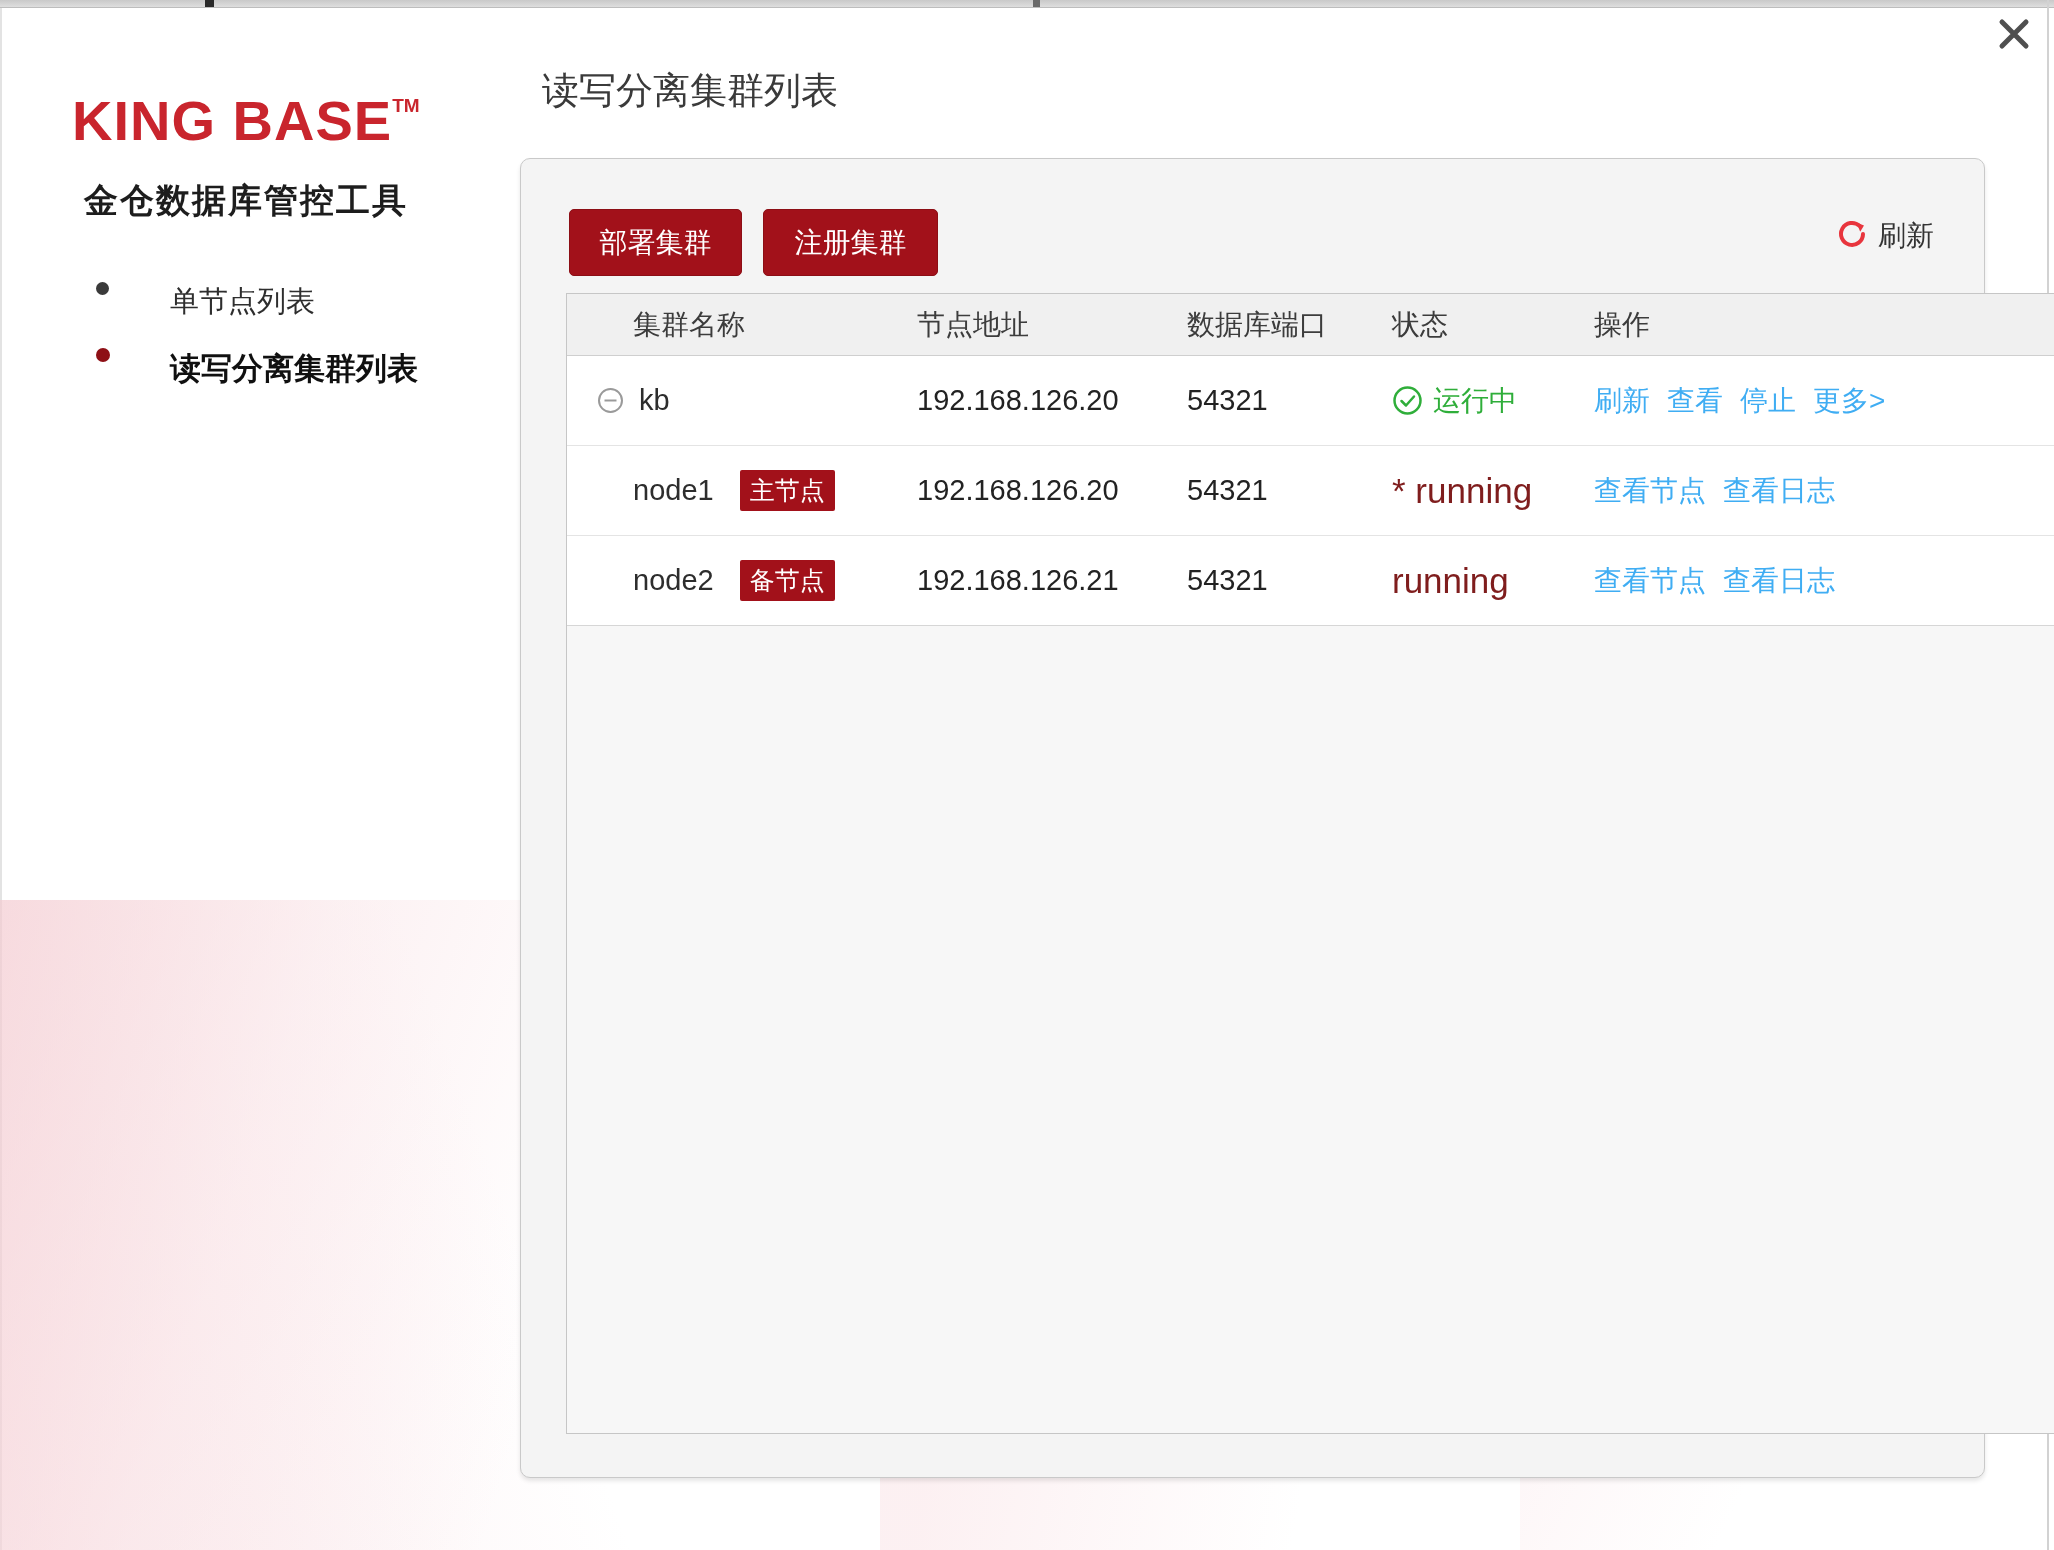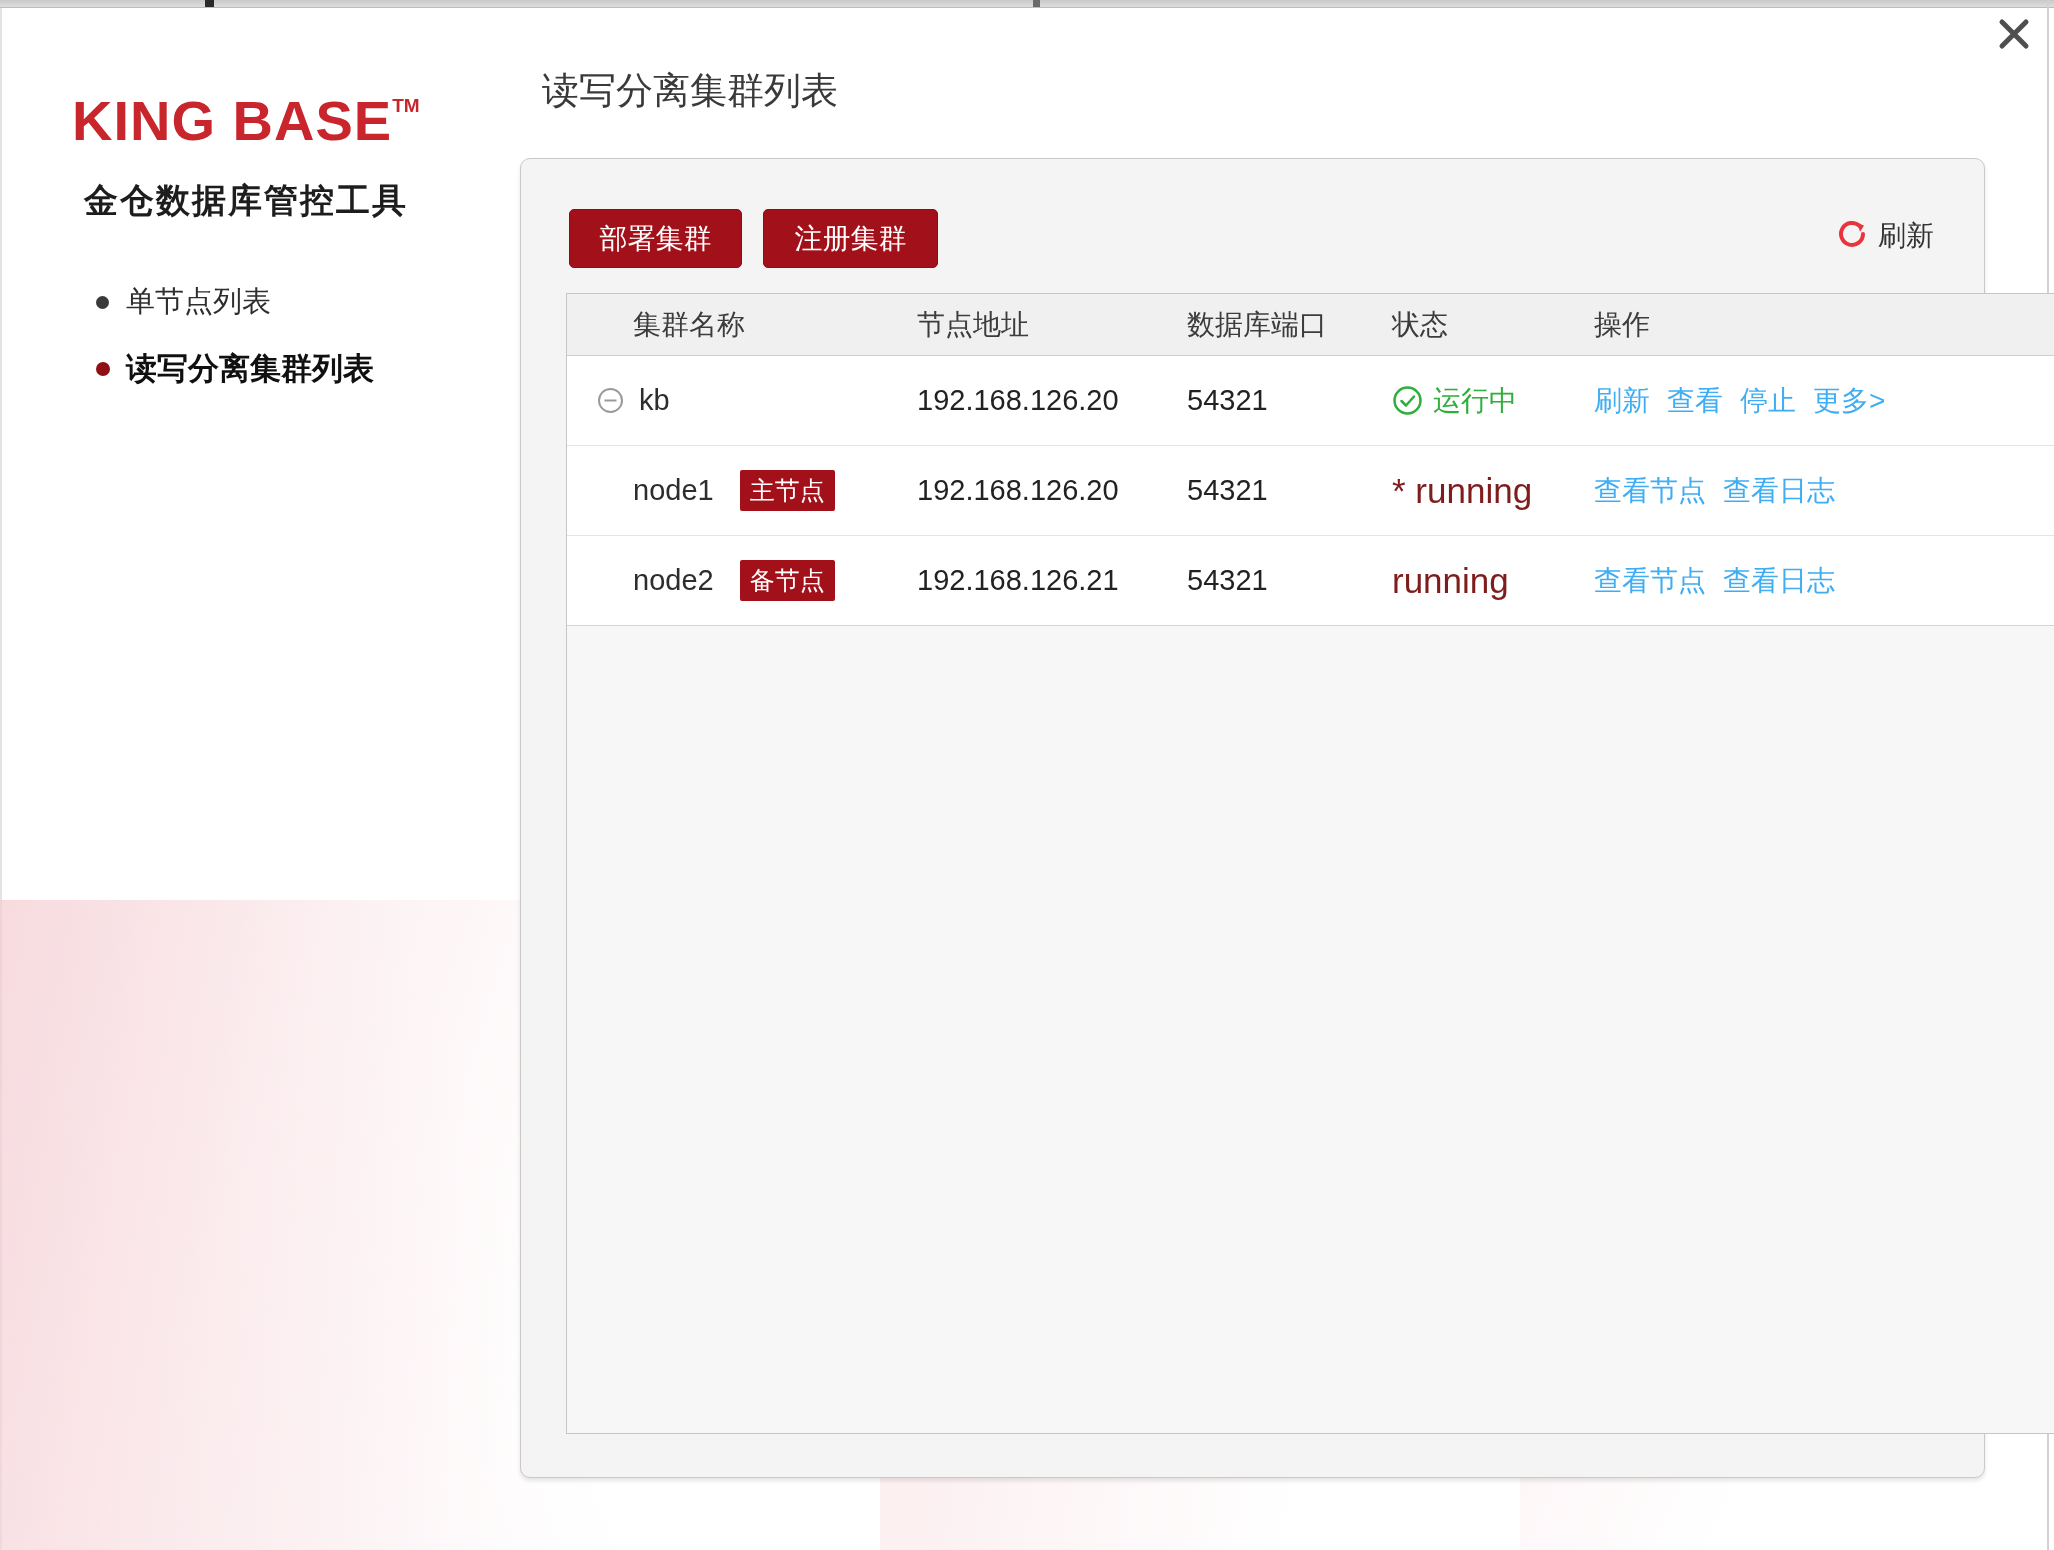--- a/index.html
+++ b/index.html
@@ -29,35 +29,35 @@
   
   .close-btn { position:absolute; left:1994px; top:16px; width:40px; height:40px; cursor:pointer;
     display:flex; align-items:center; justify-content:center; }
 
   
   .logo { position:absolute; left:72px; top:88px; font-size:56px; font-weight:bold;
     color:#c9252d; letter-spacing:1px; white-space:nowrap; }
   .logo sup { font-size:19px; font-weight:bold; vertical-align:28px; letter-spacing:0; }
   .brand-sub { position:absolute; left:84px; top:178px; font-size:34px; font-weight:bold;
     color:#1d1d1d; letter-spacing:2px; white-space:nowrap; }
-  .nav-item { position:absolute; left:96px; display:flex; align-items:center; cursor:pointer; }
+  .nav-item { position:absolute; left:96px; display:flex; align-items:flex-start; cursor:pointer;gap:44px; }
   .nav-item .dot { border-radius:50%; flex:none; }
   .nav-1 { top:282px; }
   .nav-1 .dot { width:13px; height:13px; background:#3a3a3a; margin-right:17px; }
   .nav-1 .lbl { font-size:29px; color:#2e2e2e; }
   .nav-2 { top:348px; }
   .nav-2 .dot { width:14px; height:14px; background:#8e1016; margin-right:16px; }
   .nav-2 .lbl { font-size:31px; font-weight:bold; color:#101010; }
 
   
   .page-title { position:absolute; left:542px; top:66px; font-size:37px; color:#3a3a3a; }
   .panel { position:absolute; left:520px; top:158px; width:1465px; height:1320px;
     background:#f4f4f4; border:1px solid #c9c9c9; border-radius:10px;
     box-shadow:0 3px 4px rgba(0,0,0,.10); }
-  .btn { position:absolute; top:50px; height:59px; background:#a2111a; border:1px solid #8c0e15;
+  .btn { position:absolute; top:50px; height:67px; background:#a2111a; border:1px solid #8c0e15;
     border-radius:5px; color:#fff; font-size:28px; display:flex; align-items:center;
     justify-content:center; cursor:pointer; }
   .btn-deploy { left:48px; width:173px; }
   .btn-register { left:242px; width:175px; }
   .refresh-ctl { position:absolute; top:58px; right:50px; display:flex; align-items:center; cursor:pointer; }
   .refresh-ctl .txt { font-size:28px; color:#333; margin-left:10px; }
 
   
   .table { position:absolute; left:45px; top:134px; width:1532px; height:1141px;
     background:#f7f7f7; border:1px solid #c6c6c6; }

